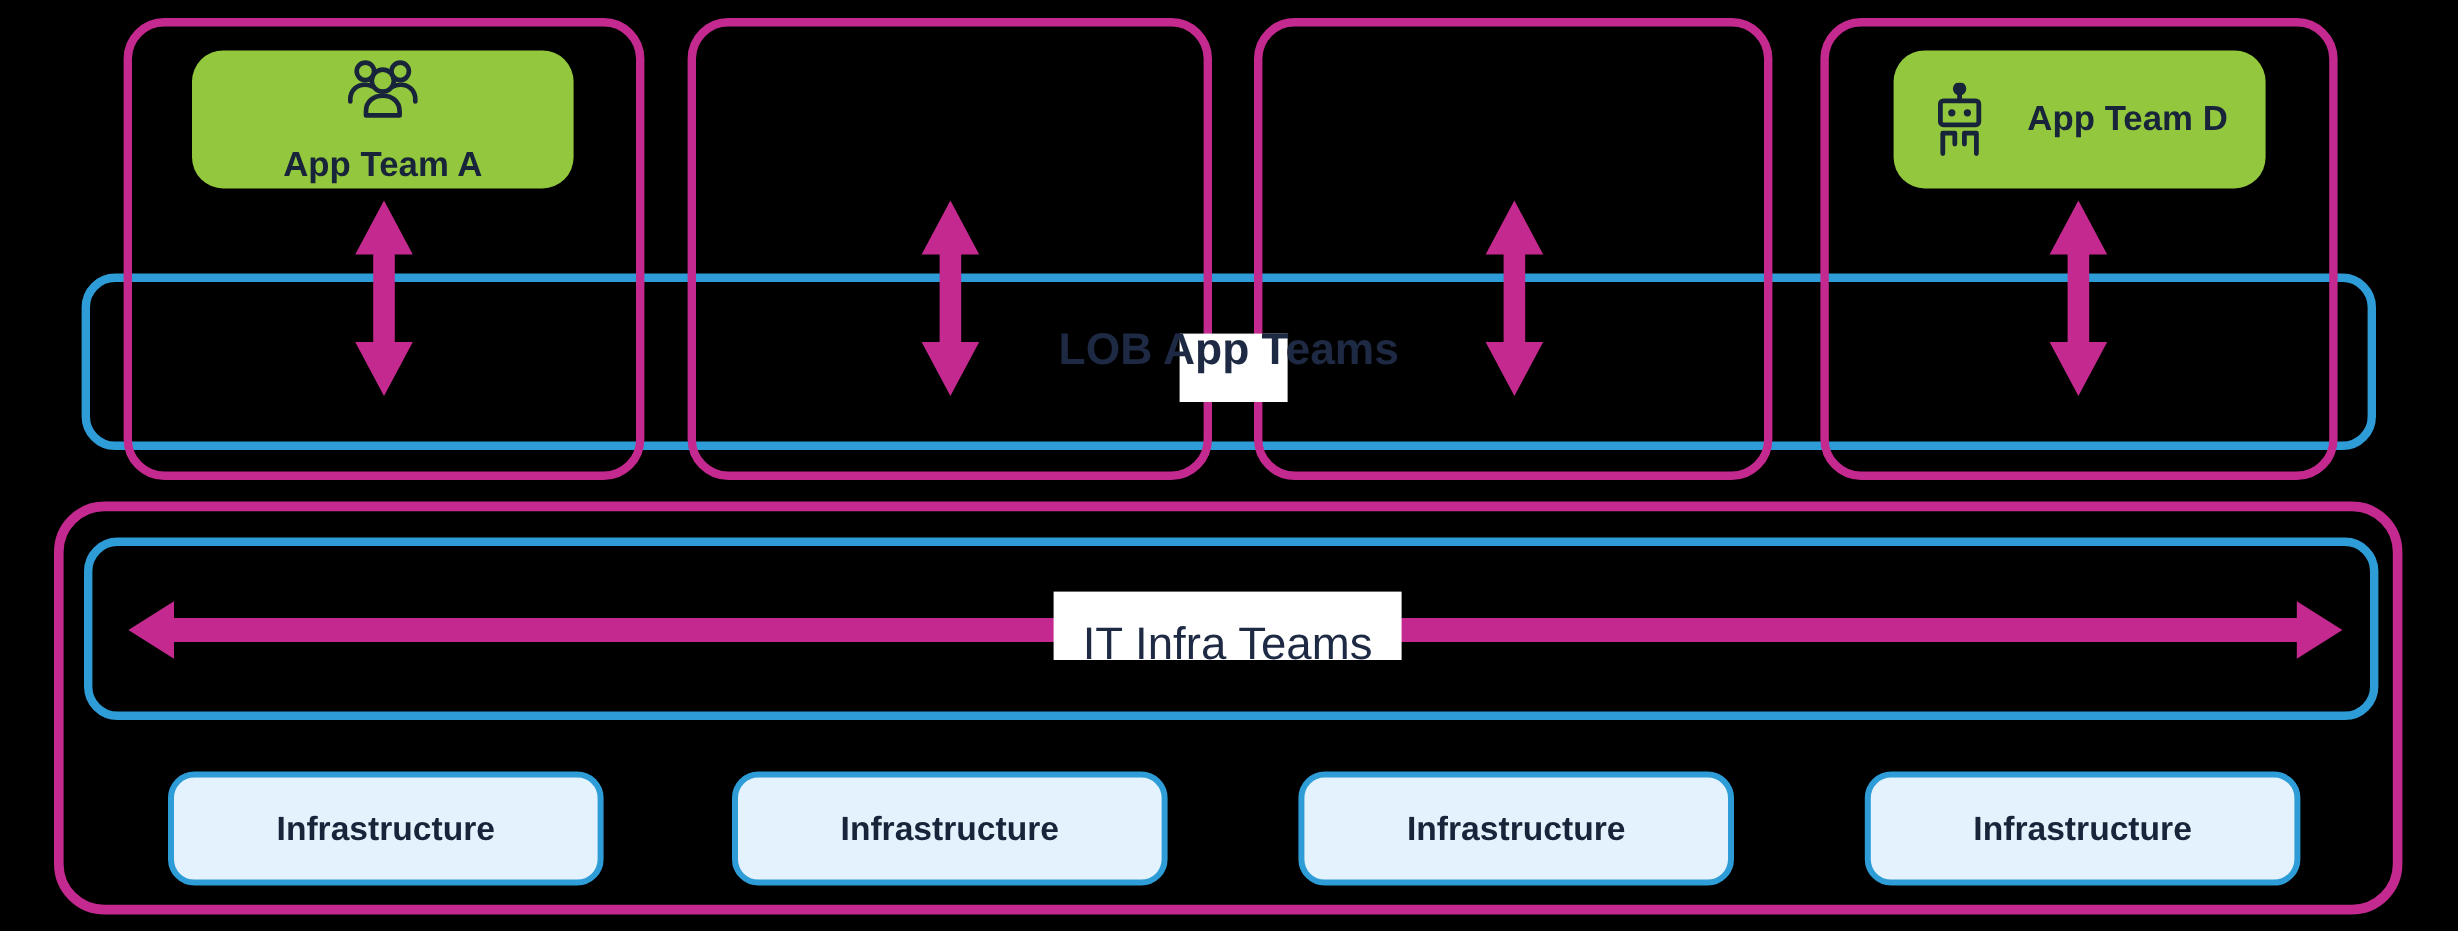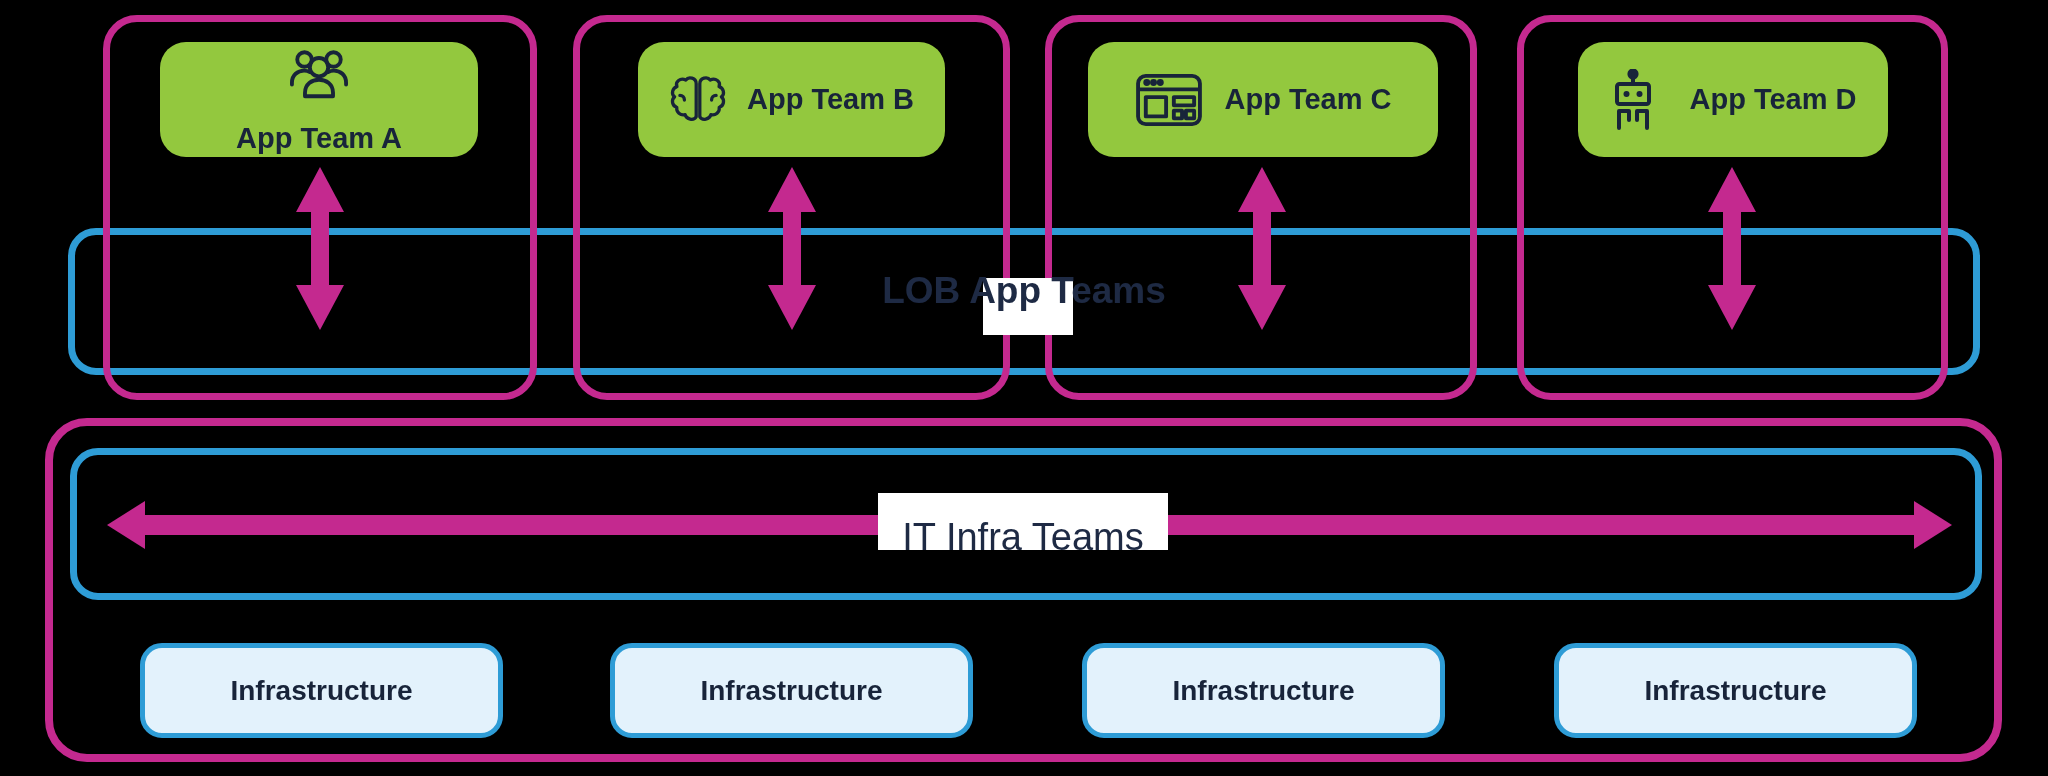--- a/index.html
+++ b/index.html
@@ -200,54 +200,27 @@
     </span>
     <span class="team-label">App Team A</span>
   </div>
   <div class="abs varrow" style="left:296px;">
     <div class="head-up"></div>
     <div class="shaft"></div>
     <div class="head-down"></div>
   </div>
 
   <div class="abs team-box" style="left:573px;width:437px;"></div>
-  <div class="abs green-box" style="left:638px;width:307px;">
-    <span class="team-icon">
-      <svg width="58" height="58" viewBox="0 0 64 64" fill="none" stroke="#18243A" stroke-width="3.6" stroke-linecap="round" stroke-linejoin="round">
-        <path d="M30 14 C30 7.5 21.5 5.5 18.5 10 C12.5 7 6.5 12 8.8 17.2 C3.8 18.5 2 25.5 6.2 28.5 C2.2 31.5 3.4 38.8 8.6 40 C7.6 45.2 12.8 49.6 17.8 48.2 C19 53.6 27.5 55.2 30 50.5 Z"></path>
-        <path d="M34 14 C34 7.5 42.5 5.5 45.5 10 C51.5 7 57.5 12 55.2 17.2 C60.2 18.5 62 25.5 57.8 28.5 C61.8 31.5 60.6 38.8 55.4 40 C56.4 45.2 51.2 49.6 46.2 48.2 C45 53.6 36.5 55.2 34 50.5 Z"></path>
-        <path d="M12 27 c3 0 5 2 5 5"></path>
-        <path d="M52 27 c-3 0 -5 2 -5 5"></path>
-      </svg>
-    </span>
-    <span class="team-label">App Team B</span>
-  </div>
   <div class="abs varrow" style="left:768px;">
     <div class="head-up"></div>
     <div class="shaft"></div>
     <div class="head-down"></div>
   </div>
 
   <div class="abs team-box" style="left:1045px;width:432px;"></div>
-  <div class="abs green-box" style="left:1088px;width:350px;">
-    <span class="team-icon">
-      <svg width="70" height="58" viewBox="0 0 72 60" fill="none" stroke="#18243A" stroke-width="4" stroke-linecap="round" stroke-linejoin="round">
-        <rect x="4" y="5" width="64" height="50" rx="8"></rect>
-        <line x1="6" y1="19" x2="66" y2="19"></line>
-        <circle cx="13" cy="12" r="1.6" fill="#18243A"></circle>
-        <circle cx="20" cy="12" r="1.6" fill="#18243A"></circle>
-        <circle cx="27" cy="12" r="1.6" fill="#18243A"></circle>
-        <rect x="12" y="27" width="21" height="20"></rect>
-        <rect x="41" y="27" width="21" height="8.5"></rect>
-        <rect x="41" y="41" width="8.5" height="8"></rect>
-        <rect x="53.5" y="41" width="8.5" height="8"></rect>
-      </svg>
-    </span>
-    <span class="team-label">App Team C</span>
-  </div>
   <div class="abs varrow" style="left:1238px;">
     <div class="head-up"></div>
     <div class="shaft"></div>
     <div class="head-down"></div>
   </div>
 
   <div class="abs team-box" style="left:1517px;width:431px;"></div>
   <div class="abs green-box" style="left:1578px;width:310px;gap:32px;">
     <span class="team-icon">
       <svg width="48" height="62" viewBox="0 0 48 62" fill="none" stroke="#18243A" stroke-width="4" stroke-linecap="round" stroke-linejoin="round">

